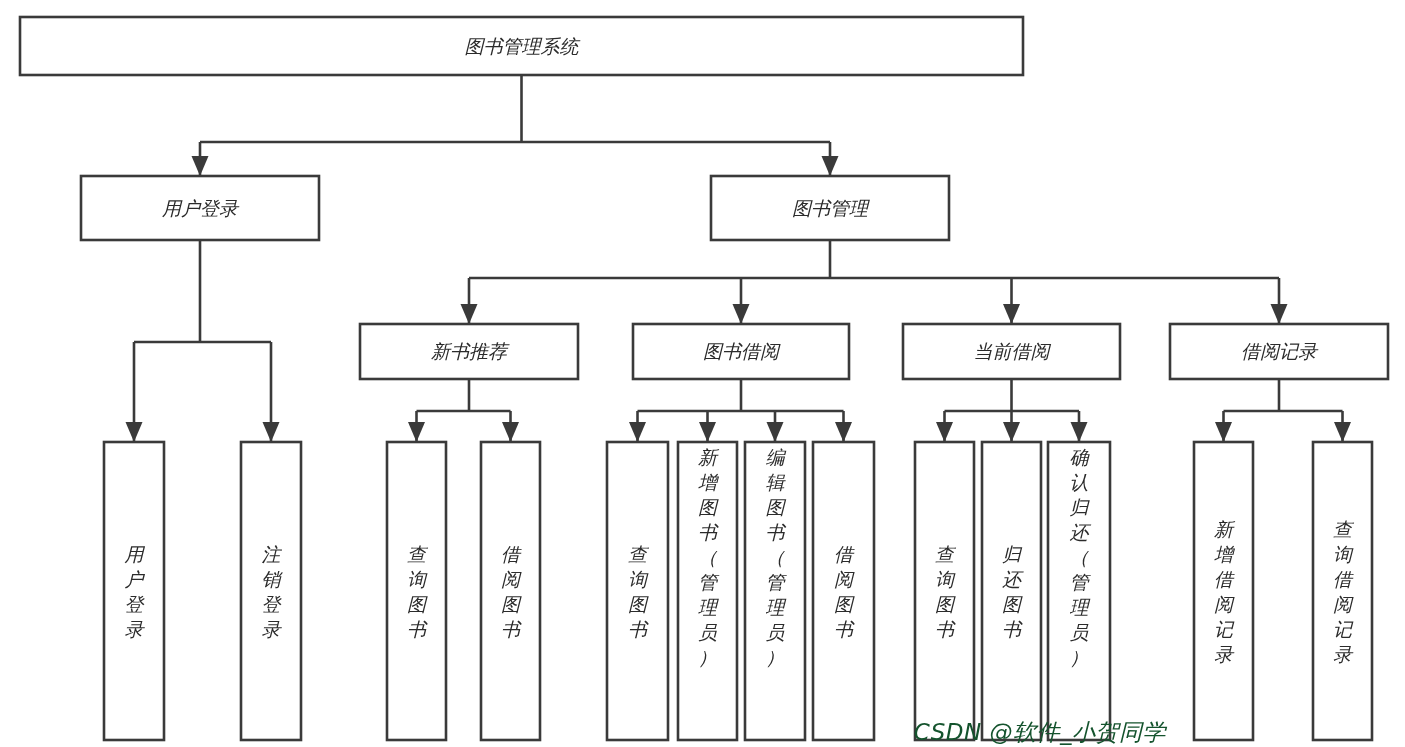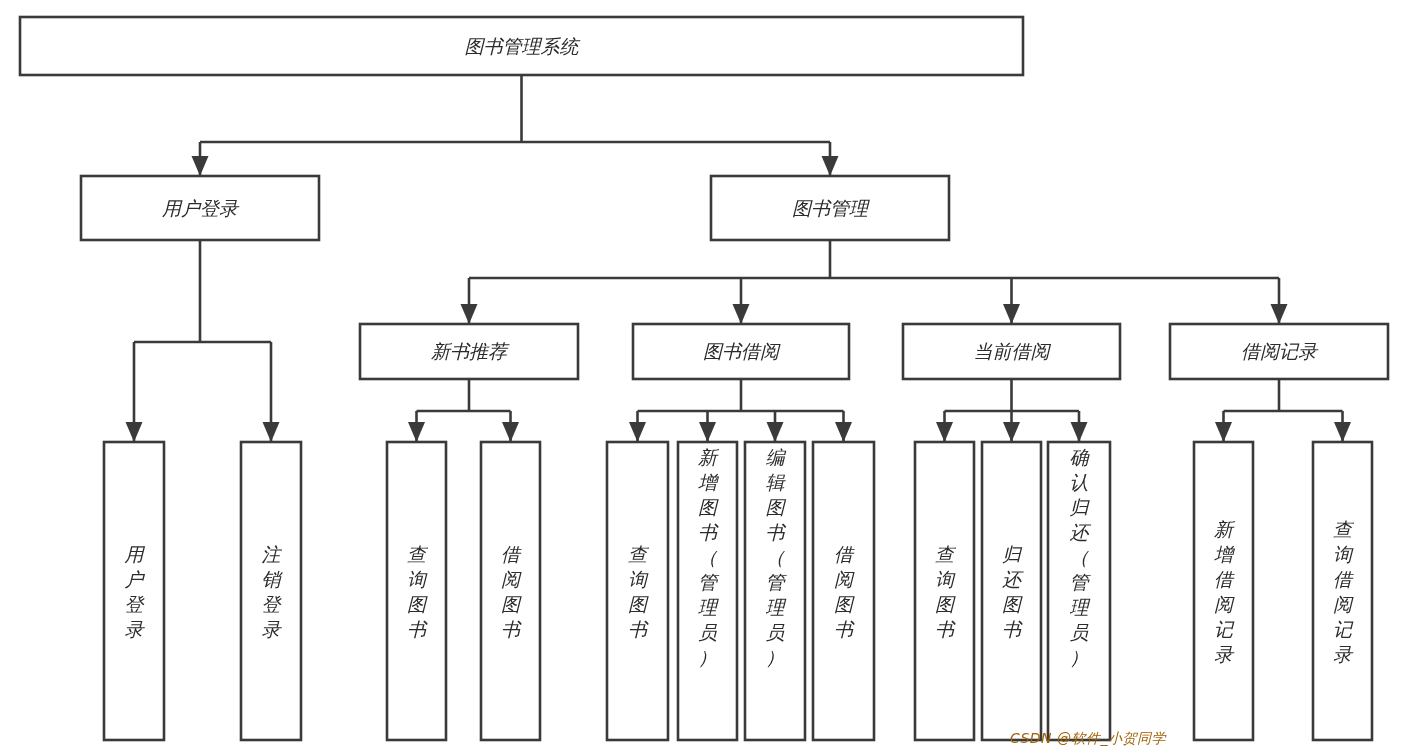--- a/index.html
+++ b/index.html
@@ -55,22 +55,22 @@
   }
   .arrow-head {
     fill: #3a3a3a;
     stroke: none;
   }
   .watermark {
     position: absolute;
     right: 6px;
     bottom: 5px;
     font-family: "DejaVu Sans", "Liberation Sans", sans-serif;
-    font-size: 14px;
-    color: #a16207;
+    font-size: 23px;
+    color: #14532d;
     letter-spacing: 0.5px;
     user-select: none;
     pointer-events: none;
     text-align: right;
   }
 </style>
 </head>
 <body>
 
 <div id="diagram-root">

